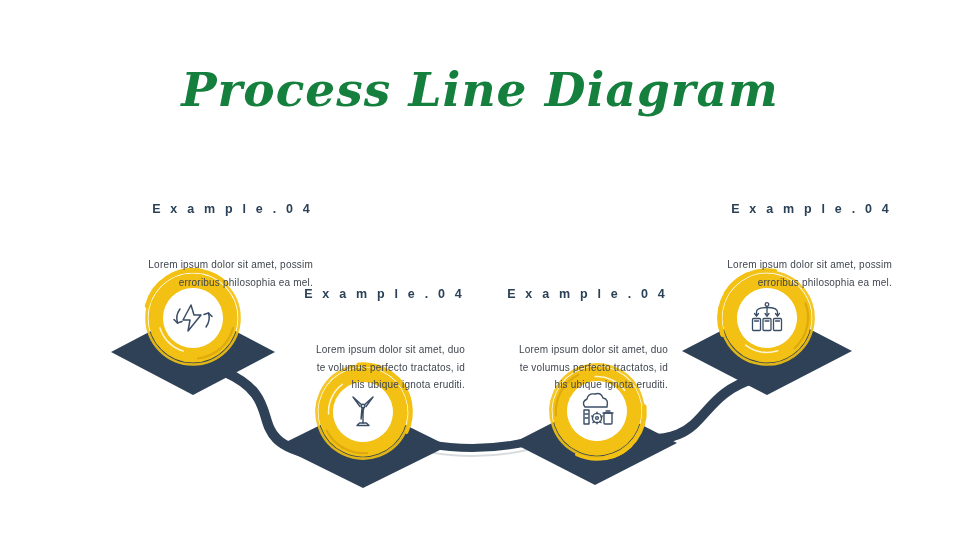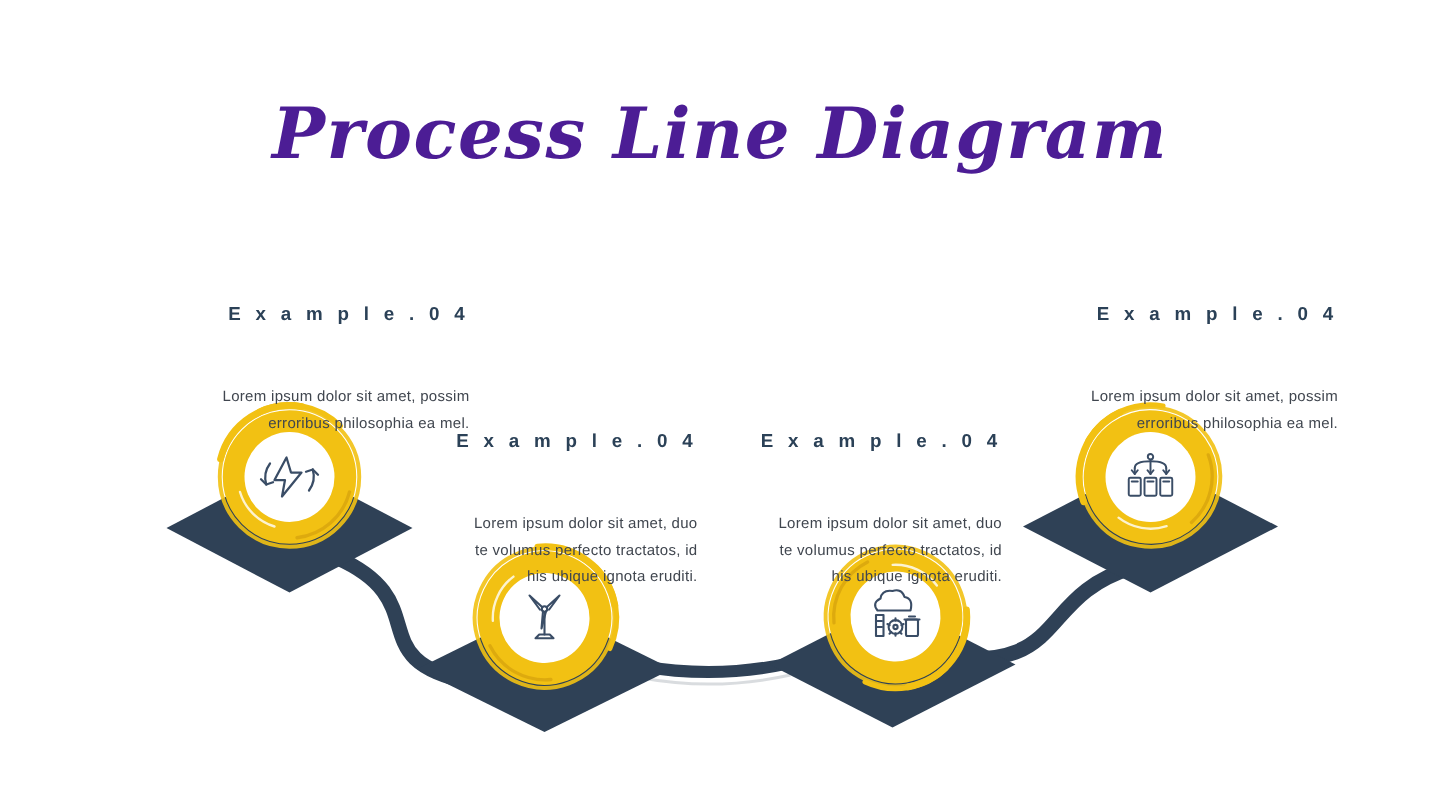--- a/index.html
+++ b/index.html
@@ -12,21 +12,21 @@
   }
   .title{
     position:absolute;
     left:0; right:0; top:62px;
     text-align:center;
     font-family:"DejaVu Serif", serif;
     font-style:italic;
     font-weight:700;
     font-size:47px;
     letter-spacing:1px;
-    color:#4c1d95;
+    color:#15803d;
   }
   .diagram-svg{position:absolute;left:0;top:0;width:960px;height:540px;}
   .step-text{
     position:absolute;
     text-align:right;
   }
   .step-heading{
     font-size:12.5px;
     font-weight:700;
     letter-spacing:3.2px;

